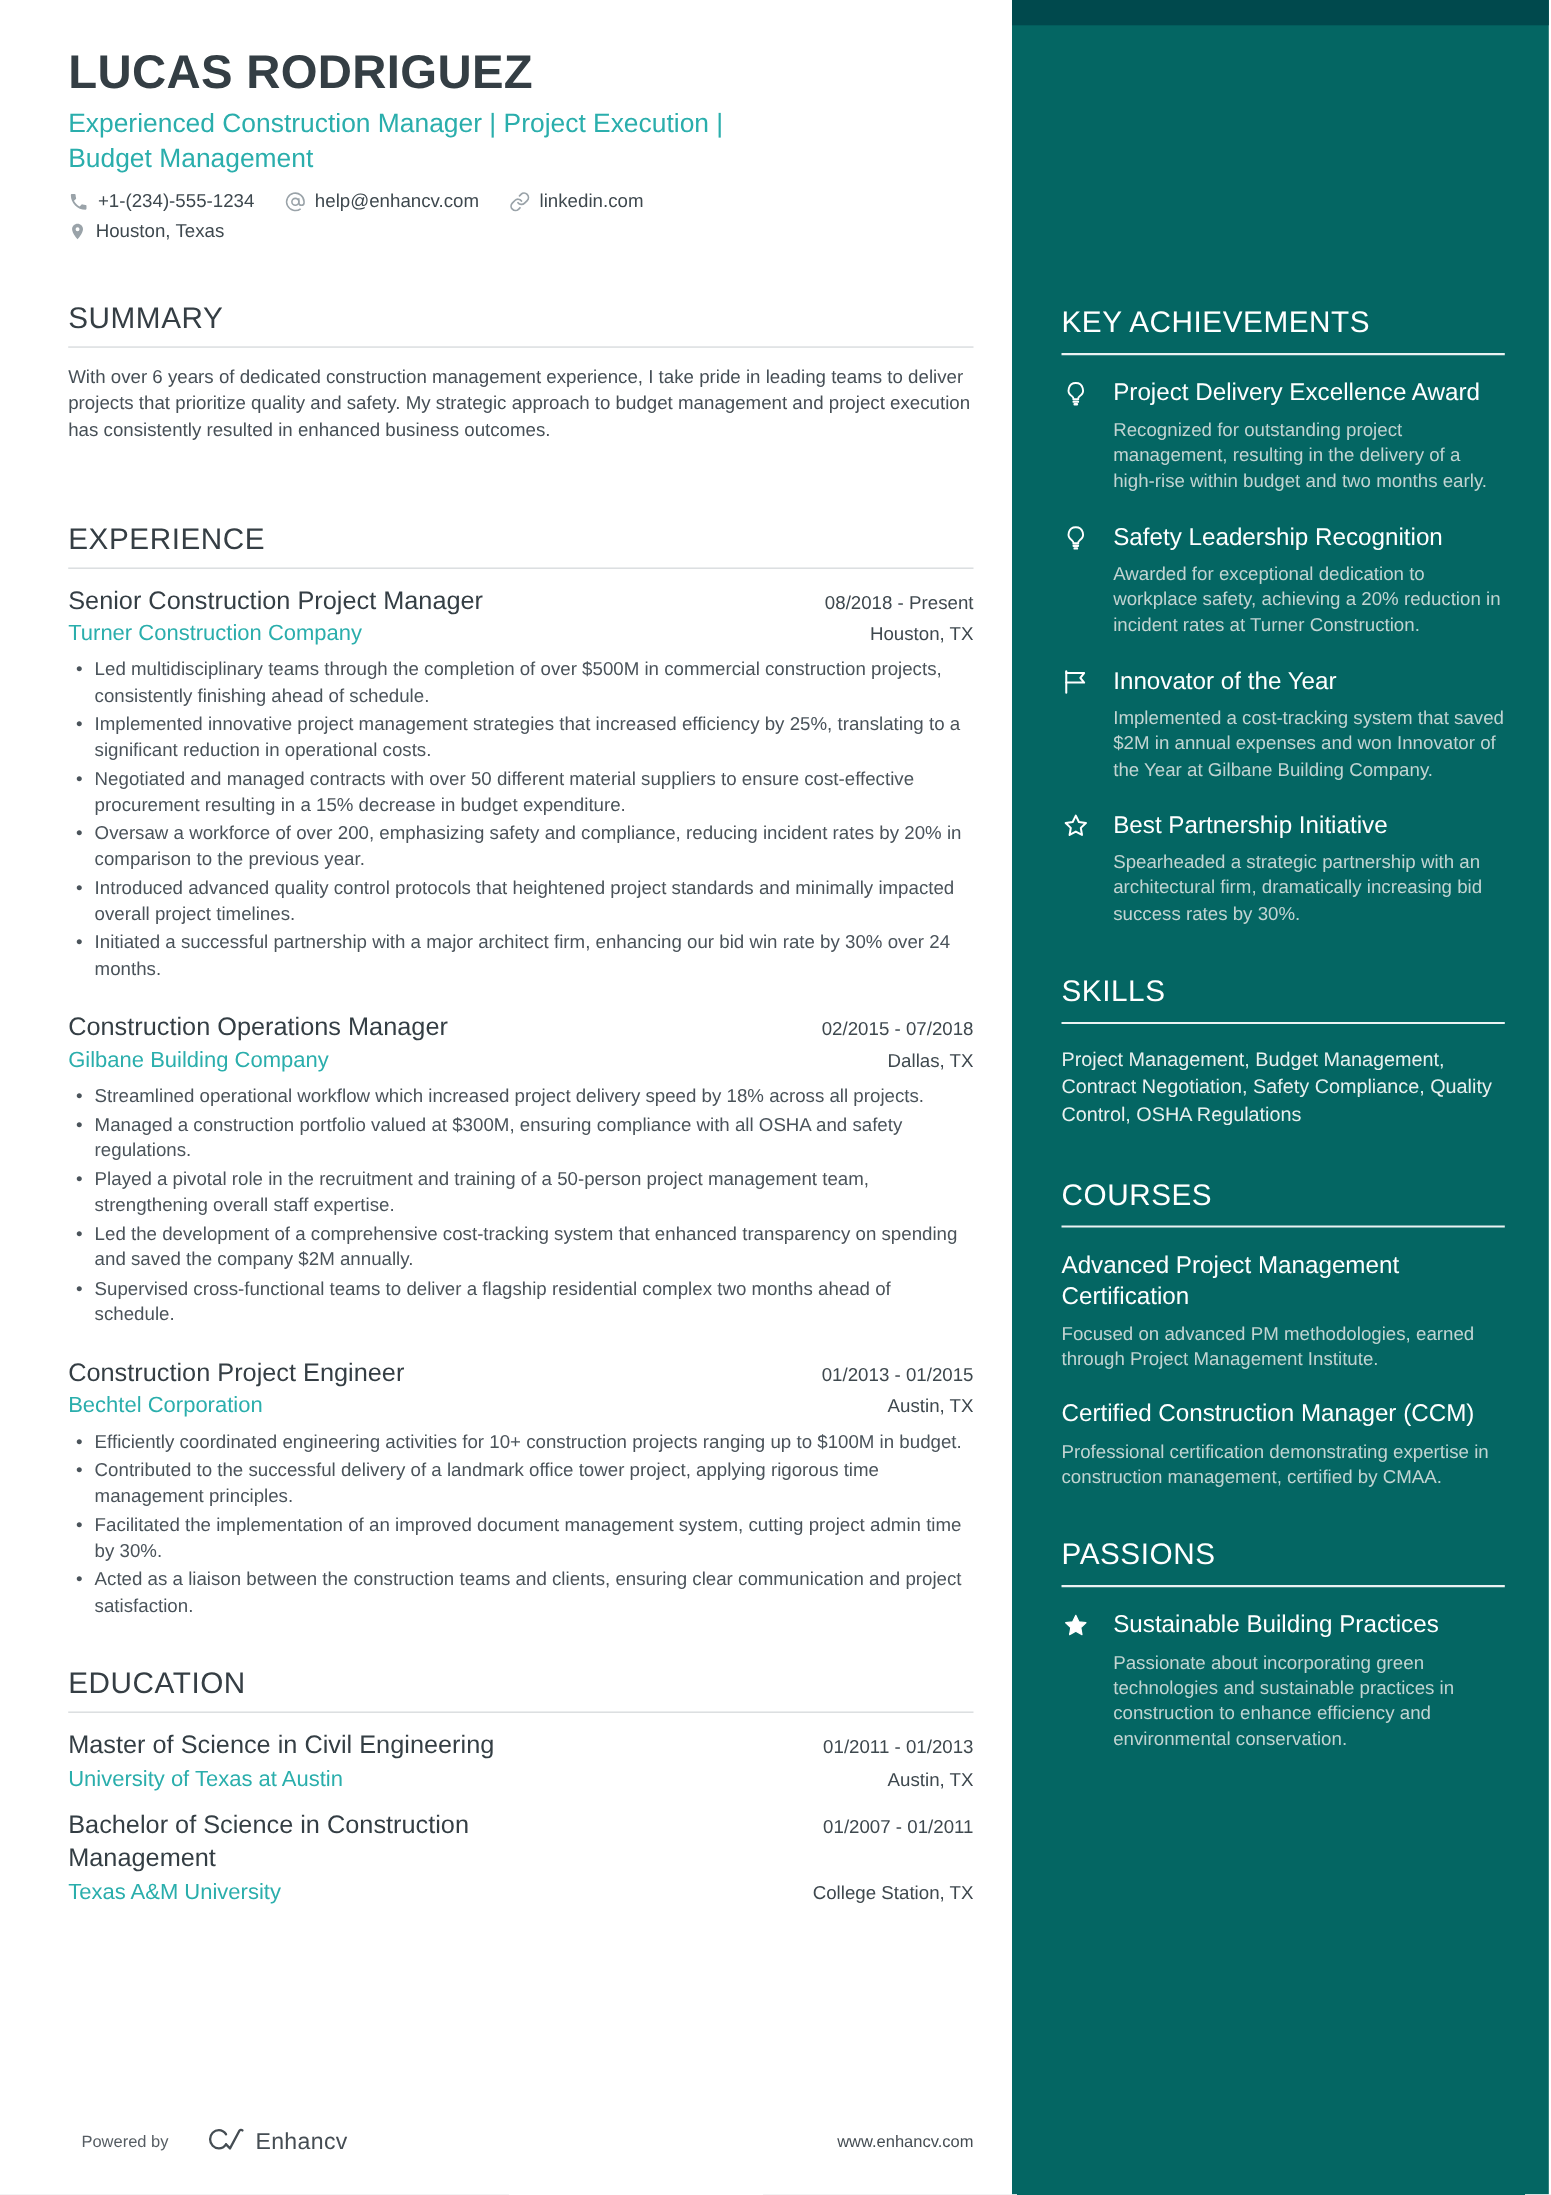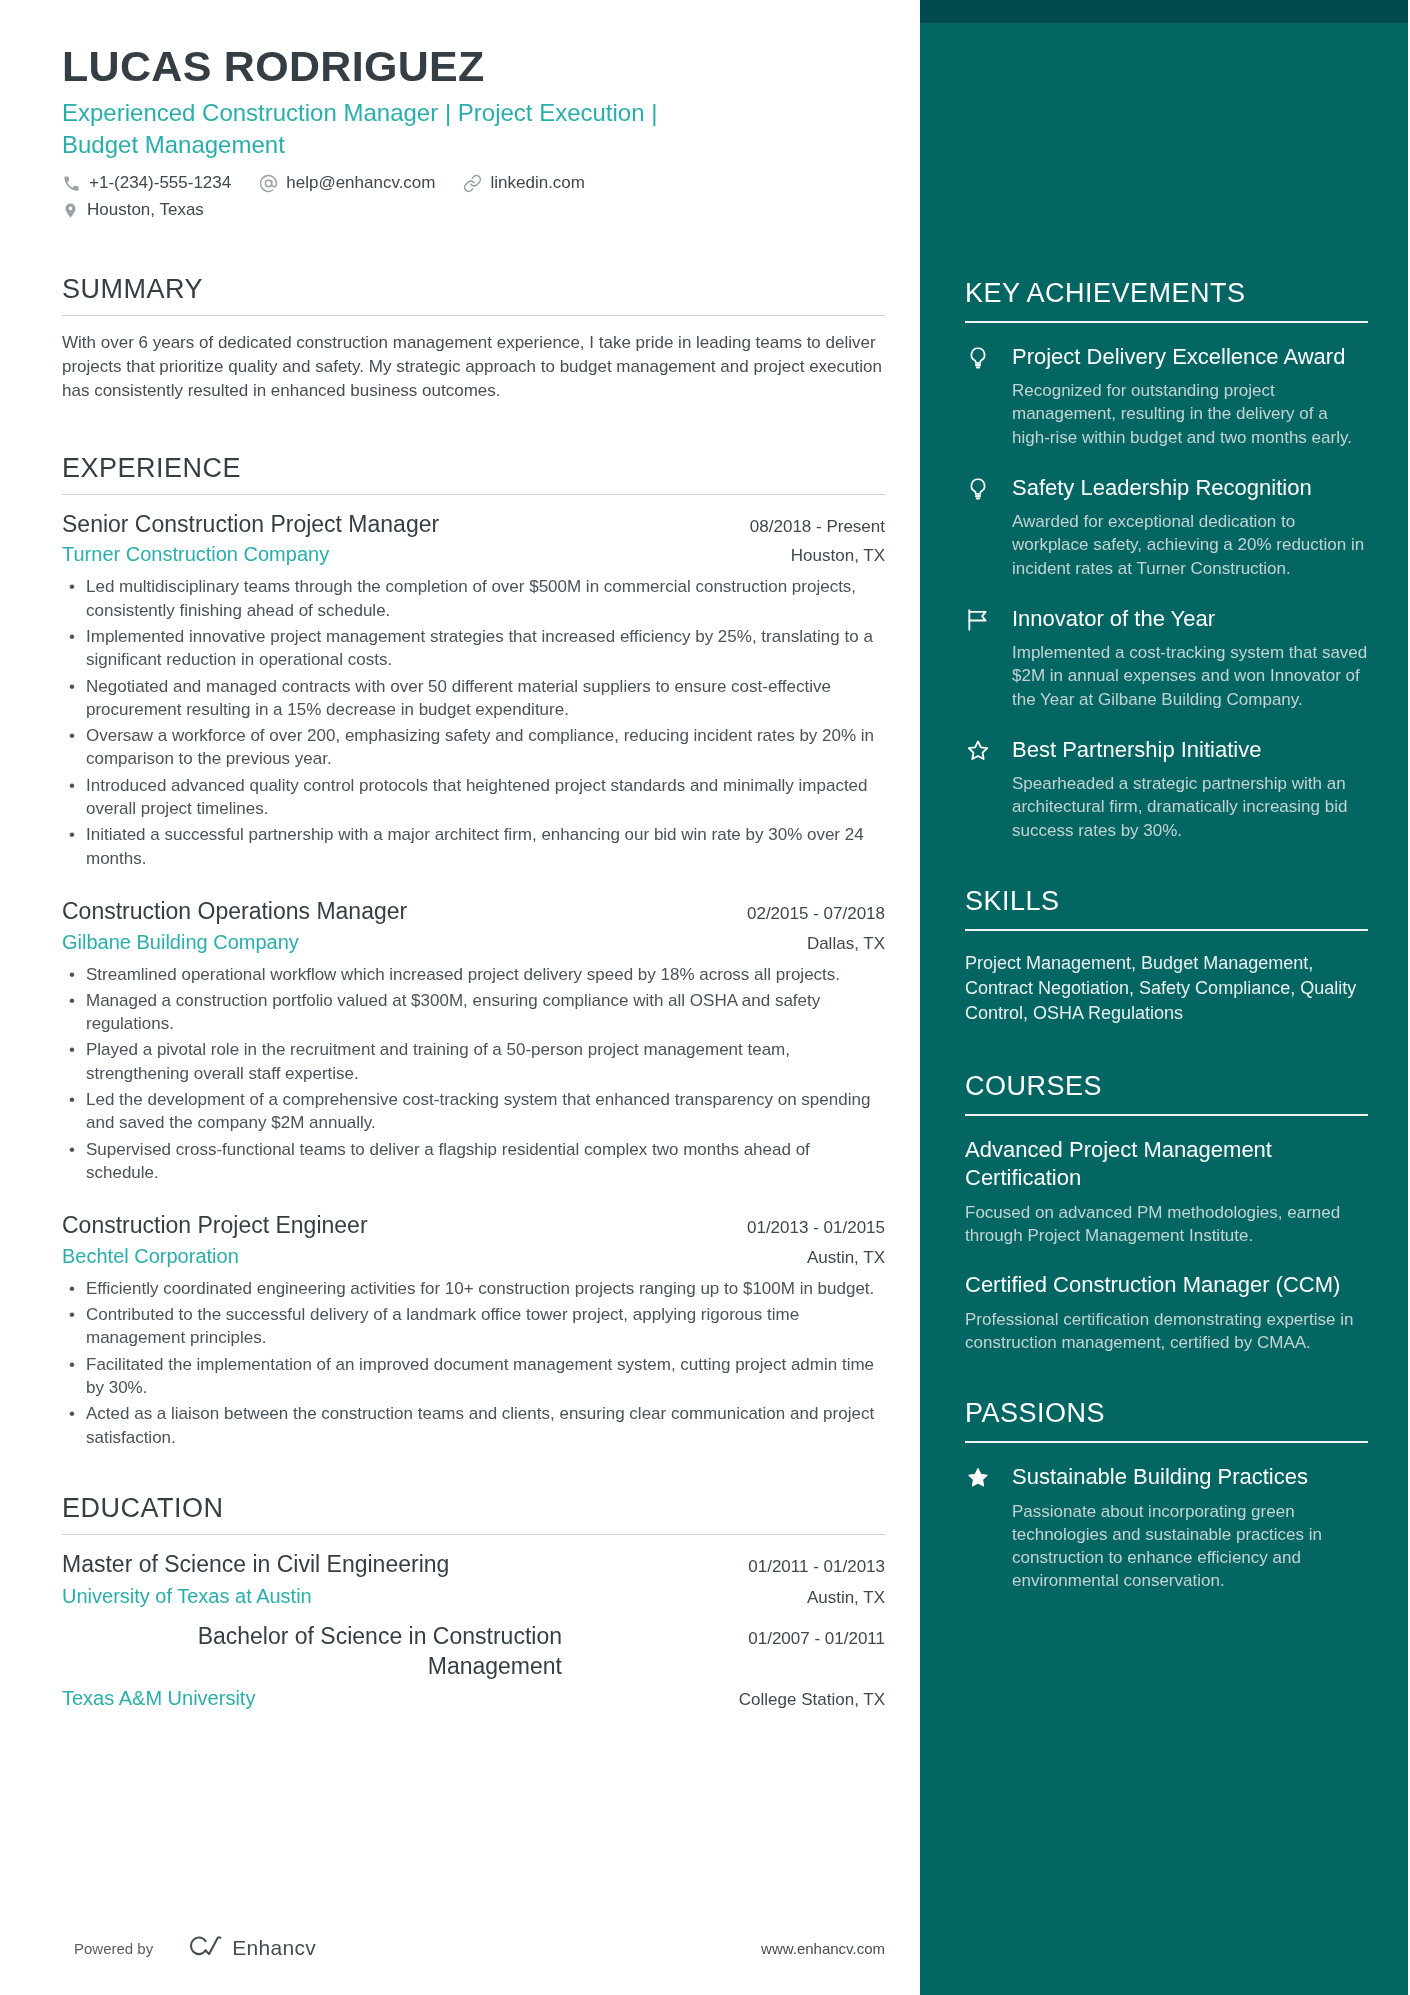--- a/index.html
+++ b/index.html
@@ -12,28 +12,28 @@
   
   .main { width:920px; padding:42px 35px 30px 62px; position:relative; }
   .name { margin:0; font-size:43px; font-weight:700; color:#343e44; letter-spacing:.3px; }
   .subtitle { margin-top:6px; font-size:24px; line-height:1.32; max-width:660px; }
   .contact-row { display:flex; align-items:center; gap:28px; margin-top:13px; }
   .contact-row.second { margin-top:7px; }
   .contact-item { display:flex; align-items:flex-end; gap:8px; font-size:17px; color:#3e484e; }
   .contact-item svg { display:block; }
   .ci-gray { color:#9aa3a9; }
 
-  .section { margin-top:50px; }
+  .section { margin-top:72px; }
   .sec-h { margin:0; font-size:27px; font-weight:400; color:#353e44; letter-spacing:.5px; }
   .sec-div { border-bottom:1px solid #cdd2d5; margin-top:10px; margin-bottom:15px; }
 
   .summary-text { margin:0; font-size:17px; line-height:1.4; color:#464f56; }
 
   .job { margin-bottom:27px; }
-  .row { display:flex; justify-content:space-between; align-items:baseline;text-align:right; }
+  .row { display:flex; justify-content:space-between; align-items:baseline; }
   .job-title { font-size:23px; font-weight:500; color:#343e44; max-width:600px; line-height:1.25; }
   .job-dates { font-size:17px; color:#3e484e; white-space:nowrap; }
   .company { font-size:20px; margin-top:5px; }
   .job-loc { font-size:17px; color:#3e484e; white-space:nowrap; }
   ul.bullets { margin:9px 0 0; padding:0; list-style:none; }
   ul.bullets li { position:relative; padding-left:24px; font-size:17px; line-height:1.37; color:#4a535a; margin-bottom:3px; }
   ul.bullets li::before { content:"•"; position:absolute; left:7px; top:0; color:#4a535a; }
 
   .edu { margin-bottom:14px; }
   .edu-degree { font-size:23px; font-weight:500; color:#343e44; max-width:560px; line-height:1.3; }

